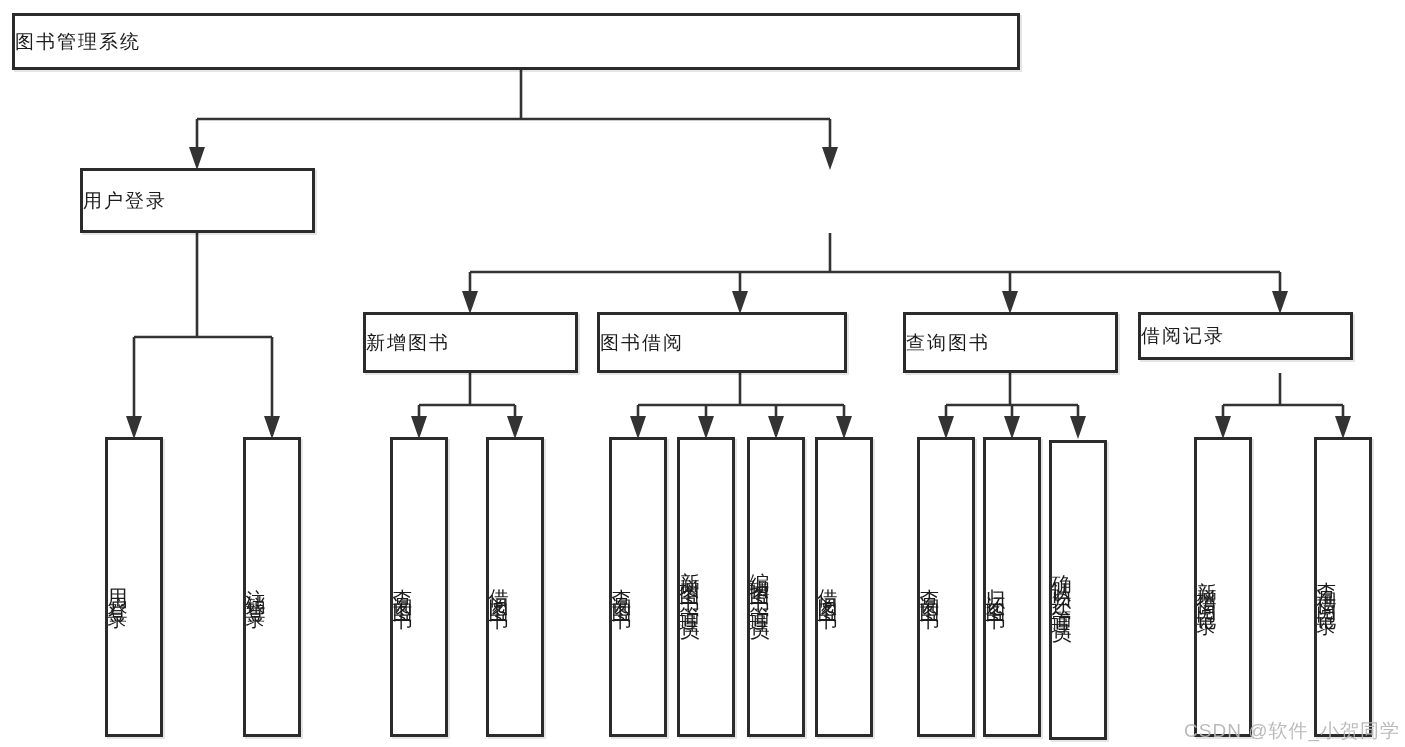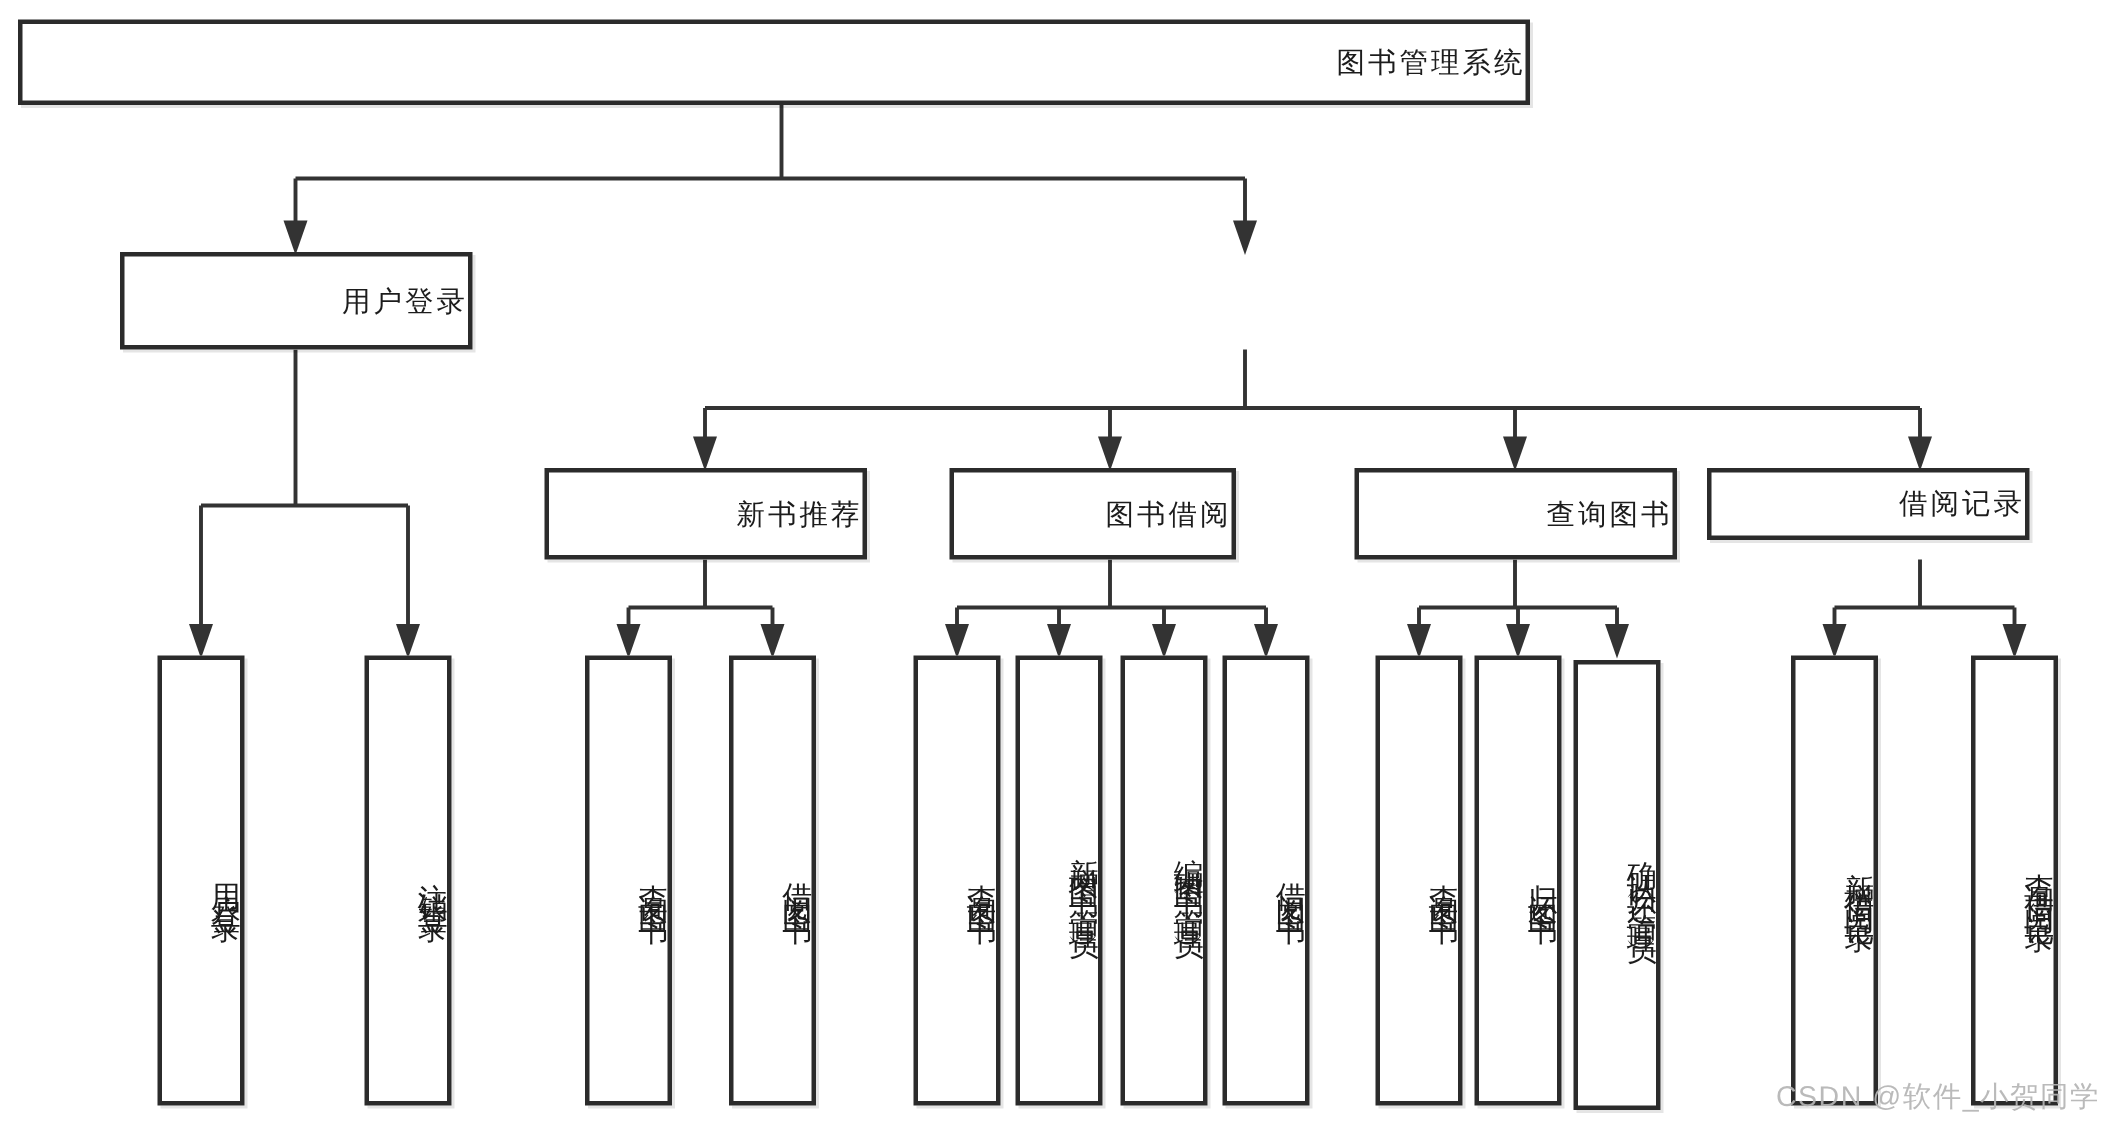--- a/index.html
+++ b/index.html
@@ -16,21 +16,21 @@
     background:var(--bg);
     overflow:hidden;
     font-family:"Liberation Sans","DejaVu Sans",sans-serif;
   }
   #connectors{position:absolute;left:0;top:0;z-index:1;}
   .box{
     position:absolute;
     box-sizing:border-box;
     border:3px solid var(--border);
     background:#ffffff;
-    display:flex;align-items:center;justify-content:flex-end;
+    display:flex;align-items:center;justify-content:flex-start;
     z-index:2;
     box-shadow:2px 2px 0 rgba(0,0,0,0.10);
   }
   .hlabel{
     font-size:19px;color:var(--text);letter-spacing:2px;
     white-space:nowrap;
   }
   .vtext{
     writing-mode:vertical-rl;
     text-orientation:mixed;
@@ -120,23 +120,23 @@
 
   <div class="box" style="left:12px;top:13px;width:1008px;height:57px">
     <span class="hlabel">图书管理系统</span>
   </div>
 
   <div class="box" style="left:80px;top:168px;width:235px;height:65px">
     <span class="hlabel">用户登录</span>
   </div>
 
   <div class="box" style="left:363px;top:312px;width:215px;height:61px">
-    <span class="hlabel">新书推荐</span>
+    <span class="hlabel">新增图书</span>
   </div>
-  <div class="box" style="left:633px;top:312px;width:191px;height:61px">
+  <div class="box" style="left:597px;top:312px;width:250px;height:61px">
     <span class="hlabel">图书借阅</span>
   </div>
   <div class="box" style="left:903px;top:312px;width:215px;height:61px">
     <span class="hlabel">查询图书</span>
   </div>
   <div class="box" style="left:1138px;top:312px;width:215px;height:48px">
     <span class="hlabel">借阅记录</span>
   </div>
 
   <div class="box" style="left:105px;top:437px;width:58px;height:300px">

